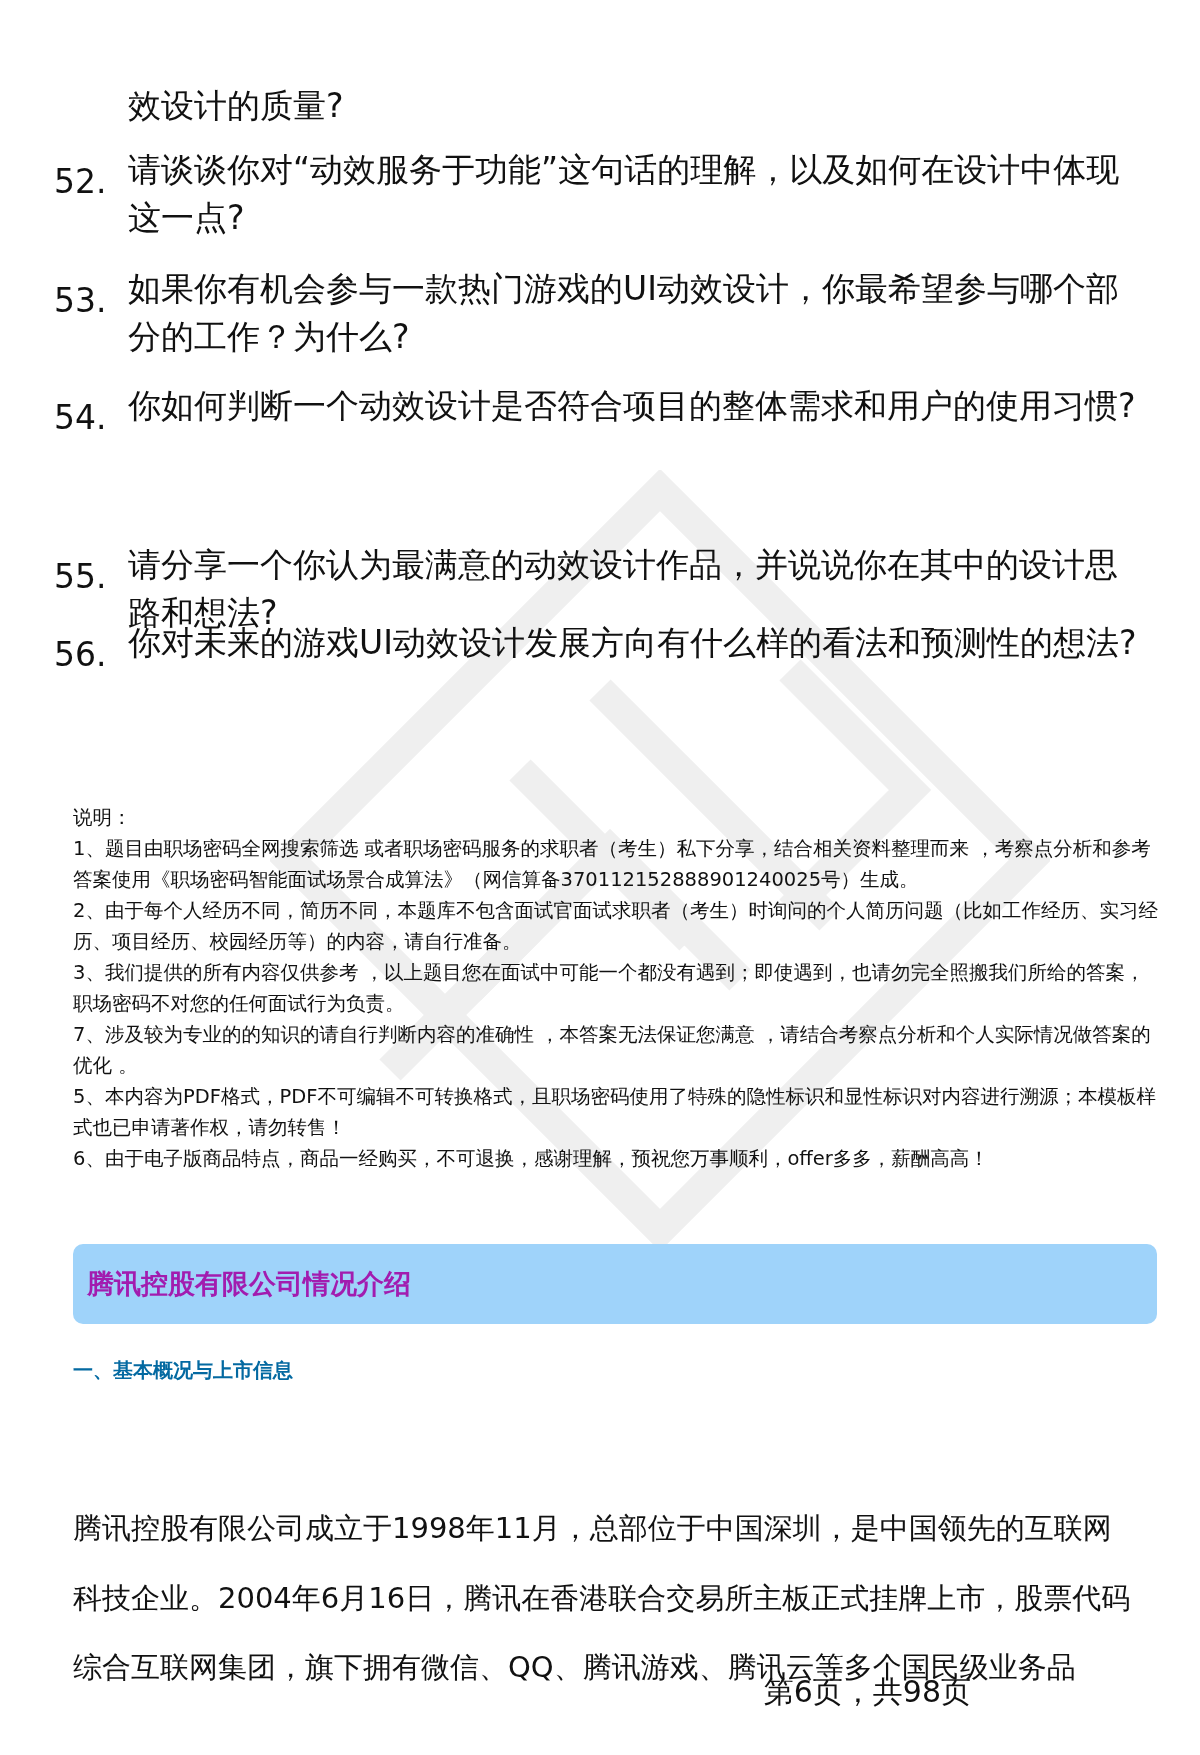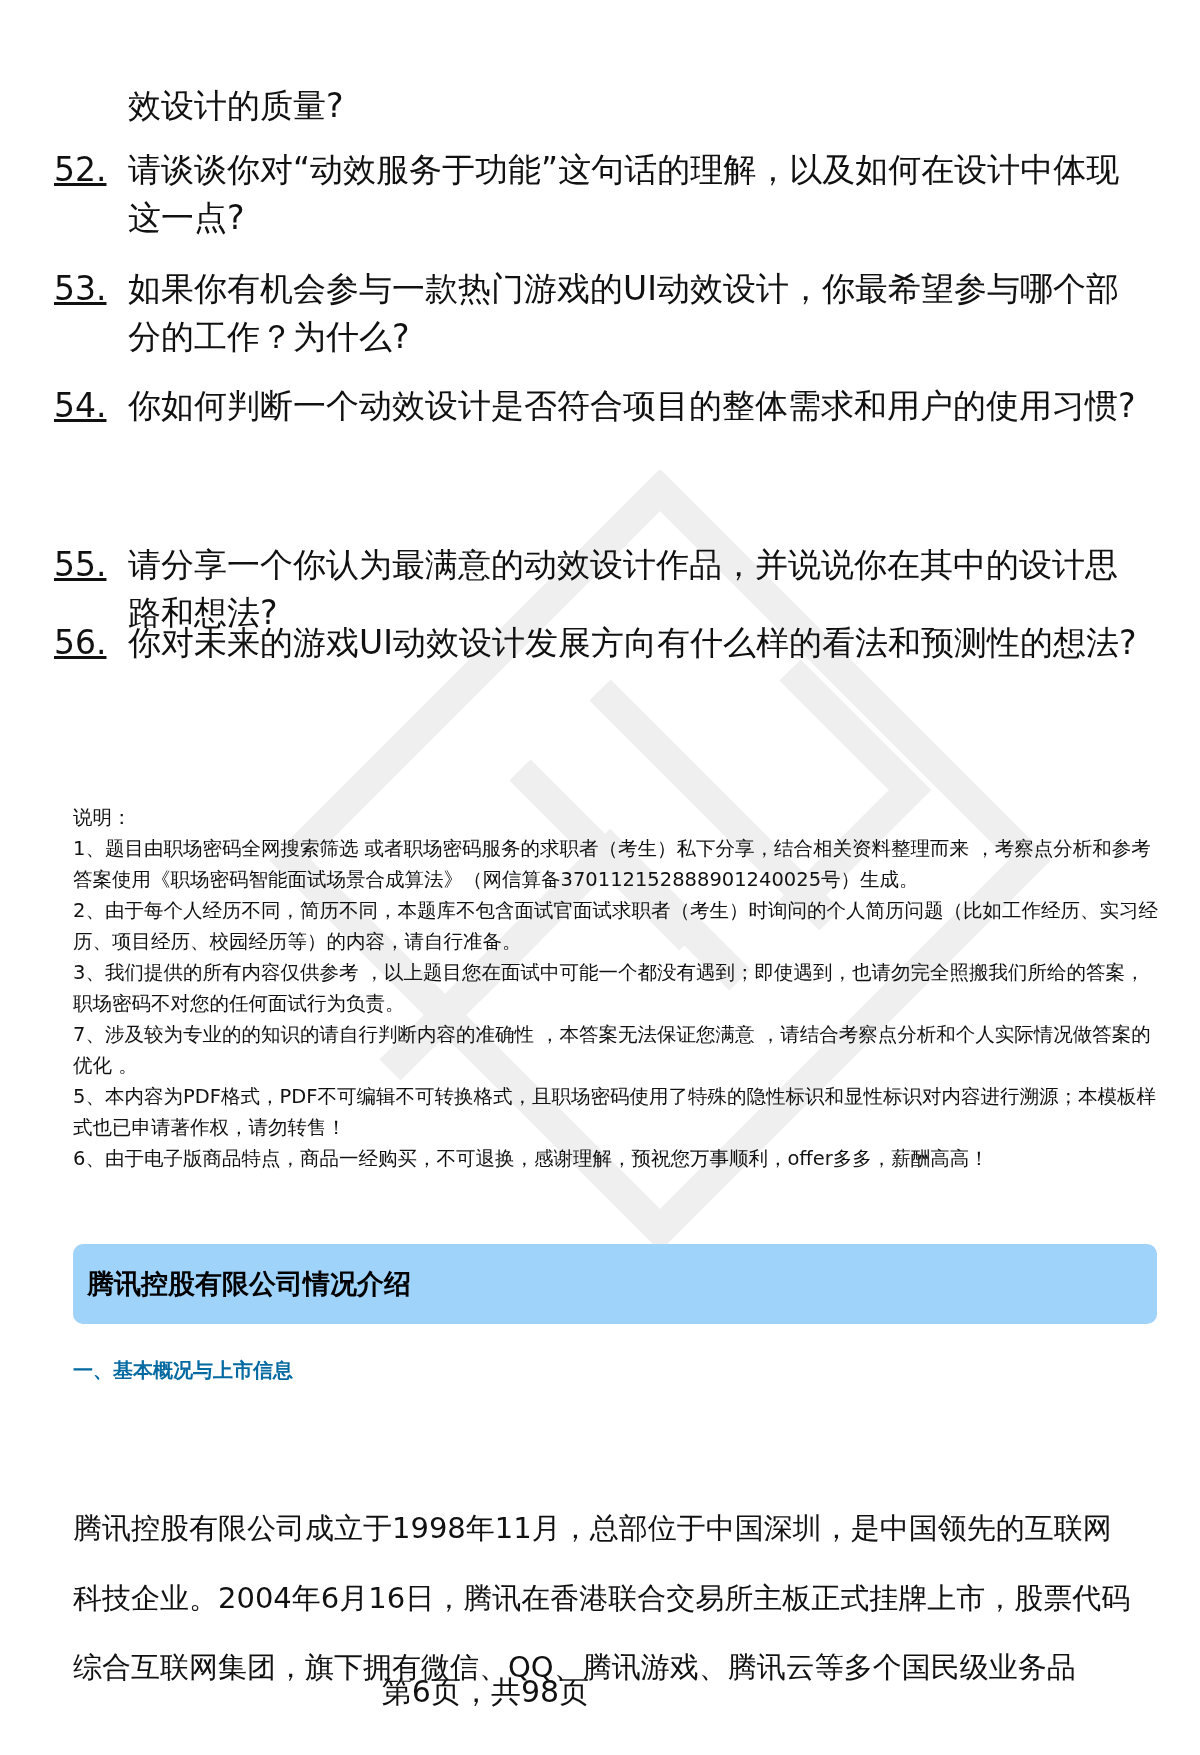--- a/index.html
+++ b/index.html
@@ -37,23 +37,22 @@
     .question {
       position: absolute;
       left: 54px;
       width: 1100px;
       font-size: 33px;
       line-height: 48px;
     }
     .question .num {
       position: absolute;
       left: 0;
-      top: 0;
+      top: 12px;
       white-space: nowrap;
-      text-decoration: underline;
     }
     .question .text {
       margin-left: 74px;
       display: block;
       width: 1020px;
     }
 
     .notes {
       position: absolute;
       left: 73px;
@@ -72,21 +71,21 @@
       height: 80px;
       background: #9fd3fa;
       border-radius: 10px;
       display: flex;
       align-items: center;
       padding-left: 14px;
     }
     .banner-title {
       font-size: 27px;
       font-weight: bold;
-      color: #000000;
+      color: #a21caf;
     }
 
     .section-heading {
       position: absolute;
       left: 73px;
       top: 1357px;
       font-size: 20px;
       font-weight: bold;
       color: #0369a1;
     }
@@ -99,21 +98,21 @@
       font-size: 29px;
       line-height: 69.5px;
     }
     .body-para .line { display: block; white-space: nowrap; }
 
     .page-footer {
       position: absolute;
       left: 0;
       width: 971px;
       top: 1672px;
-      text-align: center;
+      text-align: right;
       font-size: 30px;
     }
   </style>
 </head>
 <body>
 
 <svg class="watermark" viewBox="0 0 780 780" xmlns="http://www.w3.org/2000/svg">
   <g fill="none" stroke="#efefef" stroke-width="30" stroke-linejoin="miter">
     <path d="M390 20 L760 390 L390 760 L20 390 Z"></path>
     <path d="M250 300 L420 470 M330 220 L560 450 M200 520 L340 380 L470 510"></path>

